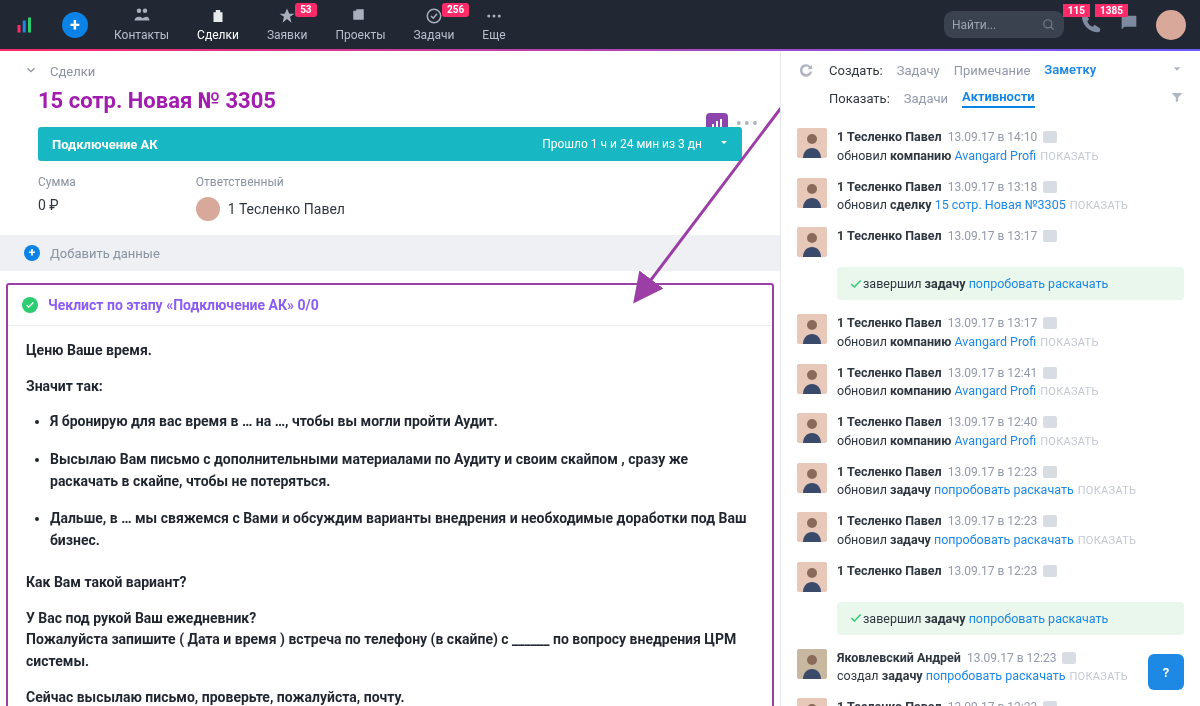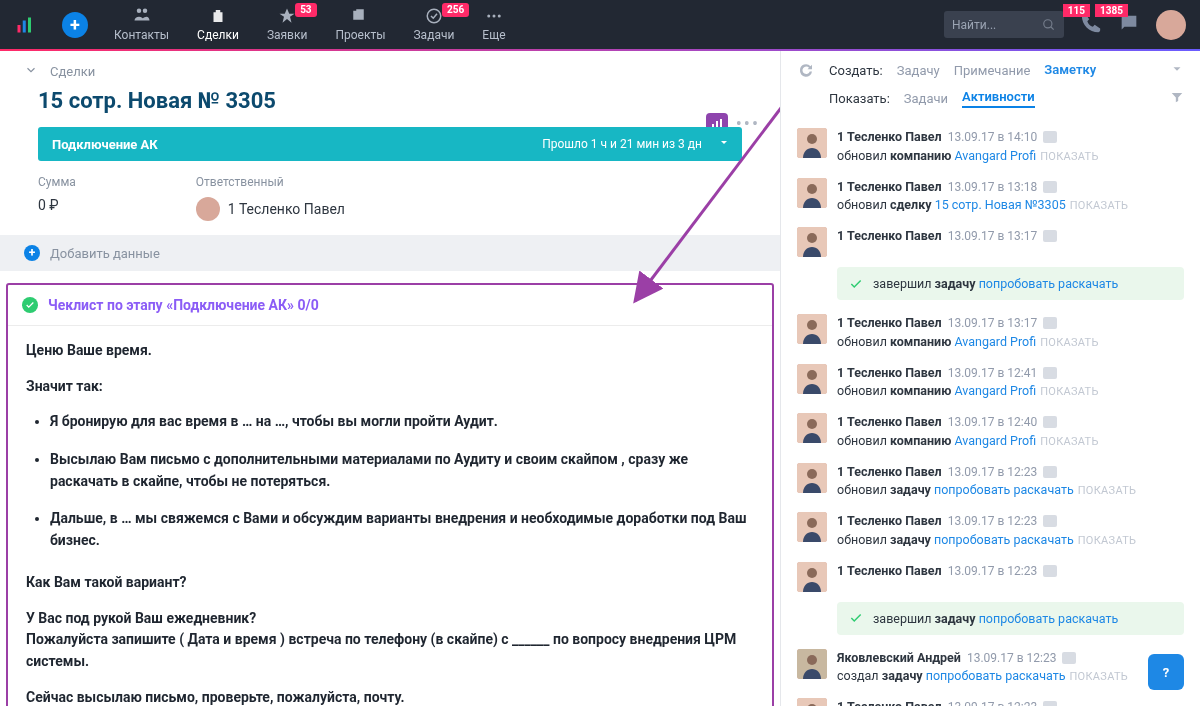--- a/index.html
+++ b/index.html
@@ -9,39 +9,39 @@
 .tlogo svg{width:18px;height:18px}
 .tplus{width:50px;display:flex;align-items:center;justify-content:center;cursor:pointer}
 .tplus .circ{width:26px;height:26px;border-radius:50%;background:#0b82e6;display:flex;align-items:center;justify-content:center;color:#fff;font-size:18px;font-weight:700}
 .tnav{display:flex}
 .titem{padding:5px 14px 0;text-align:center;cursor:pointer;position:relative;color:#b7bfcc}
 .titem.active{color:#fff}
 .titem .ico{height:22px;display:flex;align-items:center;justify-content:center;opacity:.9}
 .titem .lbl{font-size:12px;margin-top:1px}
 .tbadge{position:absolute;top:3px;left:50%;margin-left:8px;background:#ff2a68;color:#fff;font-size:10px;font-weight:700;padding:1px 5px;border-radius:3px;line-height:1.2}
 .tright{margin-left:auto;display:flex;align-items:center;gap:16px;padding-right:14px}
-.search{background:#3a414f;border-radius:3px;display:flex;align-items:center;height:27px;width:120px;padding:0 8px}
+.search{background:#3a414f;border-radius:9px;display:flex;align-items:center;height:27px;width:120px;padding:0 8px}
 .search input{background:none;border:none;outline:none;color:#d8dce3;font-size:12px;width:90px}
 .search input::placeholder{color:#9aa3b2}
 .search svg{width:14px;height:14px;opacity:.6}
 .notif{position:relative;cursor:pointer}
 .notif svg{width:22px;height:22px;fill:#7e8aa0}
 .nbadge{position:absolute;top:-8px;right:12px;background:#ff2a68;color:#fff;font-size:10px;font-weight:700;padding:1px 5px;border-radius:0}
 .avatar{width:30px;height:30px;border-radius:50%;background:#d8a89a}
 .accent{height:2px;background:linear-gradient(90deg,#ff2a68,#6a5cff)}
 .layout{display:flex;height:655px}
 .main{flex:1;overflow-y:auto;background:#fff;position:relative}
 .bc{display:flex;align-items:center;padding:12px 24px 0;color:#8892a0;font-size:13px}
 .bc .chev{margin-right:12px;cursor:pointer}
 .bc .chev svg{width:14px;height:14px}
 .bcact{position:absolute;right:20px;top:62px;display:flex;gap:8px}
 .sqbtn{width:22px;height:22px;border-radius:4px;display:flex;align-items:center;justify-content:center;cursor:pointer}
 .sqbtn.purple{background:#8e44ad;color:#fff}
 .dots{color:#b0b7c3;font-size:18px;letter-spacing:2px;cursor:pointer}
-.h1{font-size:22px;font-weight:700;color:#0c4a6e;padding:8px 38px 14px}
+.h1{font-size:22px;font-weight:700;color:#a21caf;padding:8px 38px 14px}
 .stage{margin:0 38px 14px;height:34px;background:#17b7c4;border-radius:3px;display:flex;align-items:center;justify-content:space-between;padding:0 40px 0 14px;color:#fff;position:relative;cursor:pointer}
 .stage .name{font-weight:700;font-size:13px}
 .stage .time{font-size:12px}
 .stage .chv{position:absolute;right:12px;top:50%;transform:translateY(-50%)}
 .stage .chv svg{width:12px;height:12px;fill:#fff}
 .fields{display:flex;padding:0 38px 14px;gap:120px}
 .field .flbl{color:#8892a0;font-size:12px;margin-bottom:8px}
 .field .fval{font-size:14px;color:#2e3640;display:flex;align-items:center;gap:8px}
 .ava-s{width:24px;height:24px;border-radius:50%;background:#d8a89a;display:inline-block}
 .adddata{background:#eef0f3;padding:10px 24px;display:flex;align-items:center;gap:10px;color:#8892a0;cursor:pointer;font-size:13px}
@@ -71,21 +71,21 @@
 .fava svg{width:30px;height:30px}
 .fct{flex:1;font-size:12.5px;line-height:1.5}
 .fln1{display:flex;align-items:center;gap:6px;flex-wrap:wrap}
 .fname{font-weight:700;color:#2e3640}
 .fdate{color:#919aab;font-size:12px}
 .fcom{width:14px;height:12px;background:#d8dce3;border-radius:2px;cursor:pointer}
 .fln2{color:#2e3640}
 .fln2 b{font-weight:700}
 .flink{color:#1e88e5;cursor:pointer}
 .fshow{color:#c2c8d2;font-size:11px;text-transform:uppercase;letter-spacing:.3px;cursor:pointer;margin-left:4px}
-.fdone{background:#eaf7ec;border-radius:4px;margin:4px 16px 8px 56px;padding:9px 12px;display:flex;align-items:center;gap:10px;font-size:12.5px}
+.fdone{background:#eaf7ec;border-radius:4px;margin:4px 16px 8px 56px;padding:9px 12px;display:flex;align-items:center;font-size:12.5px}
 .fdone svg{width:14px;height:14px;stroke:#2ecc71;fill:none;stroke-width:2.5}
 .help{position:fixed;right:16px;bottom:16px;width:36px;height:36px;border-radius:6px;background:#1e88e5;display:flex;align-items:center;justify-content:center;color:#fff;font-weight:700;cursor:pointer}
 .filt{margin-left:auto;cursor:pointer}
 .filt svg{width:14px;height:14px;fill:#b0b7c3}
 </style>
 </head>
 <body>
 
 <div class="top">
   <div class="tlogo">
@@ -200,21 +200,21 @@
             <rect x="1" y="6" width="2" height="5"></rect>
             <rect x="5" y="3" width="2" height="8"></rect>
             <rect x="9" y="1" width="2" height="10"></rect>
           </svg>
         </div>
       <div class="dots">•••</div>
     </div>
     <div class="h1">15 сотр. Новая № 3305</div>
     <div class="stage">
       <span class="name">Подключение АК</span>
-      <span class="time">Прошло 1 ч и 21 мин из 3 дн</span>
+      <span class="time">Прошло 1 ч и 24 мин из 3 дн</span>
       <span class="chv"><svg viewBox="0 0 24 24">
             <path d="M6 9l6 6 6-6z"></path>
           </svg></span>
     </div>
     <div class="fields">
       <div class="field">
         <div class="flbl">Сумма</div>
         <div class="fval">0 ₽</div>
       </div>
       <div class="field">

